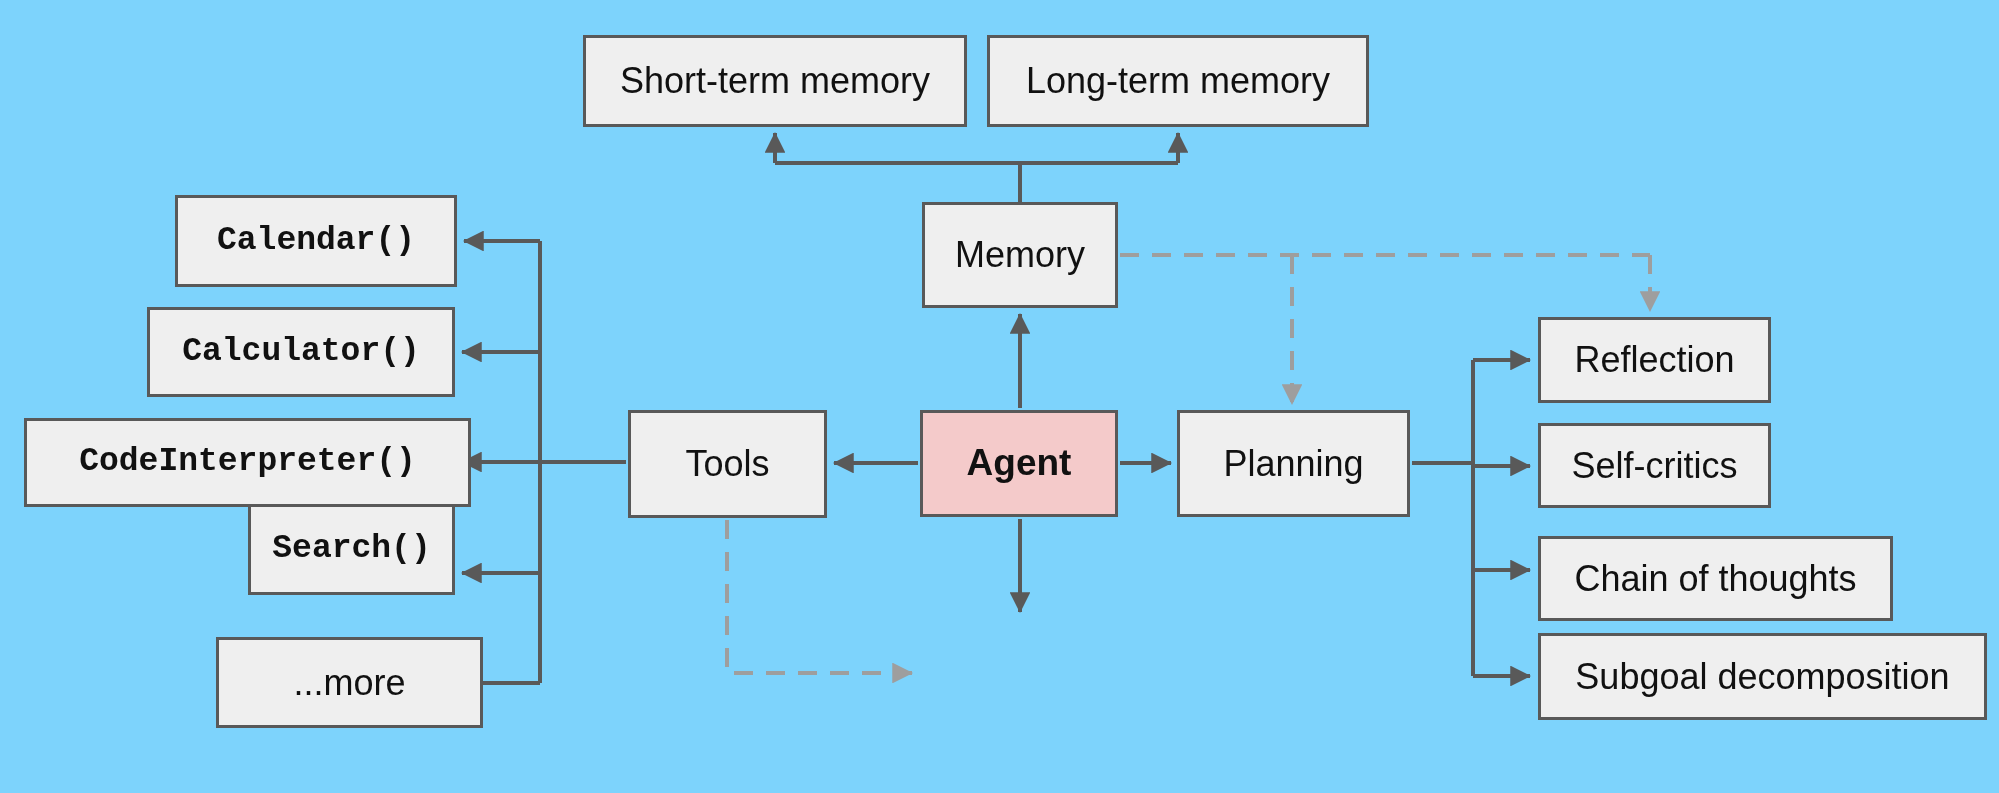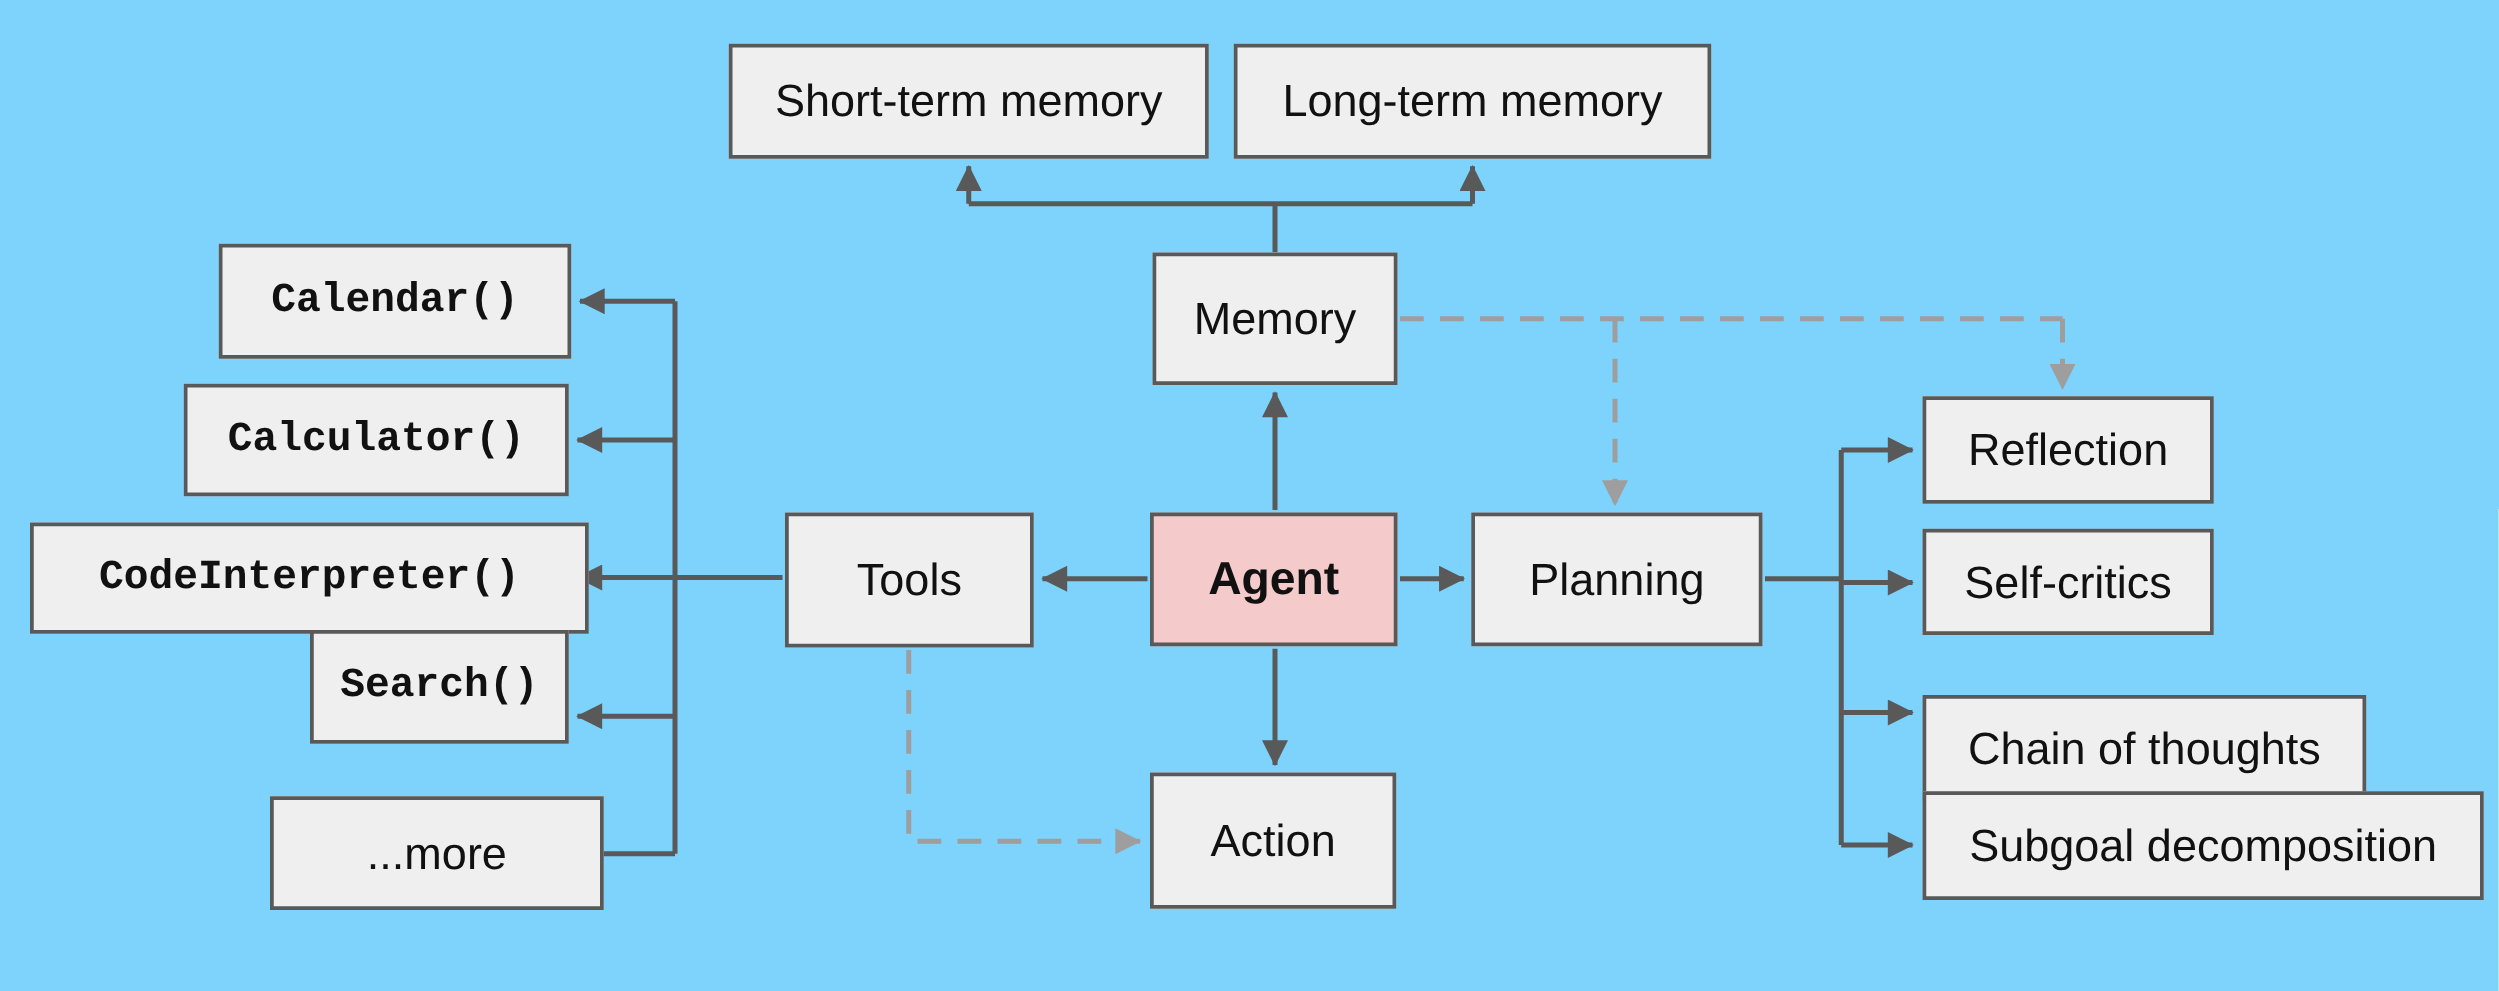--- a/index.html
+++ b/index.html
@@ -125,23 +125,20 @@
   </div>
 
   <div class="node agent" style="left:920px; top:410px; width:198px; height:107px;">
     <span class="lbl">Agent</span>
   </div>
 
   <div class="node" style="left:1177px; top:410px; width:233px; height:107px;">
     <span class="lbl">Planning</span>
   </div>
 
-  <div class="node" style="left:920px; top:618px; width:197px; height:109px;">
-    <span class="lbl">Action</span>
-  </div>
 
   <div class="node mono" style="left:175px; top:195px; width:282px; height:92px;">
     <span class="lbl">Calendar()</span>
   </div>
 
   <div class="node mono" style="left:147px; top:307px; width:308px; height:90px;">
     <span class="lbl">Calculator()</span>
   </div>
 
   <div class="node mono" style="left:24px; top:418px; width:447px; height:89px;">
@@ -157,21 +154,21 @@
   </div>
 
   <div class="node" style="left:1538px; top:317px; width:233px; height:86px;">
     <span class="lbl">Reflection</span>
   </div>
 
   <div class="node" style="left:1538px; top:423px; width:233px; height:85px;">
     <span class="lbl">Self-critics</span>
   </div>
 
-  <div class="node" style="left:1538px; top:556px; width:355px; height:85px;">
+  <div class="node" style="left:1538px; top:536px; width:355px; height:85px;">
     <span class="lbl">Chain of thoughts</span>
   </div>
 
   <div class="node" style="left:1538px; top:633px; width:449px; height:87px;">
     <span class="lbl">Subgoal decomposition</span>
   </div>
 
 </div>
 
 </body></html>

